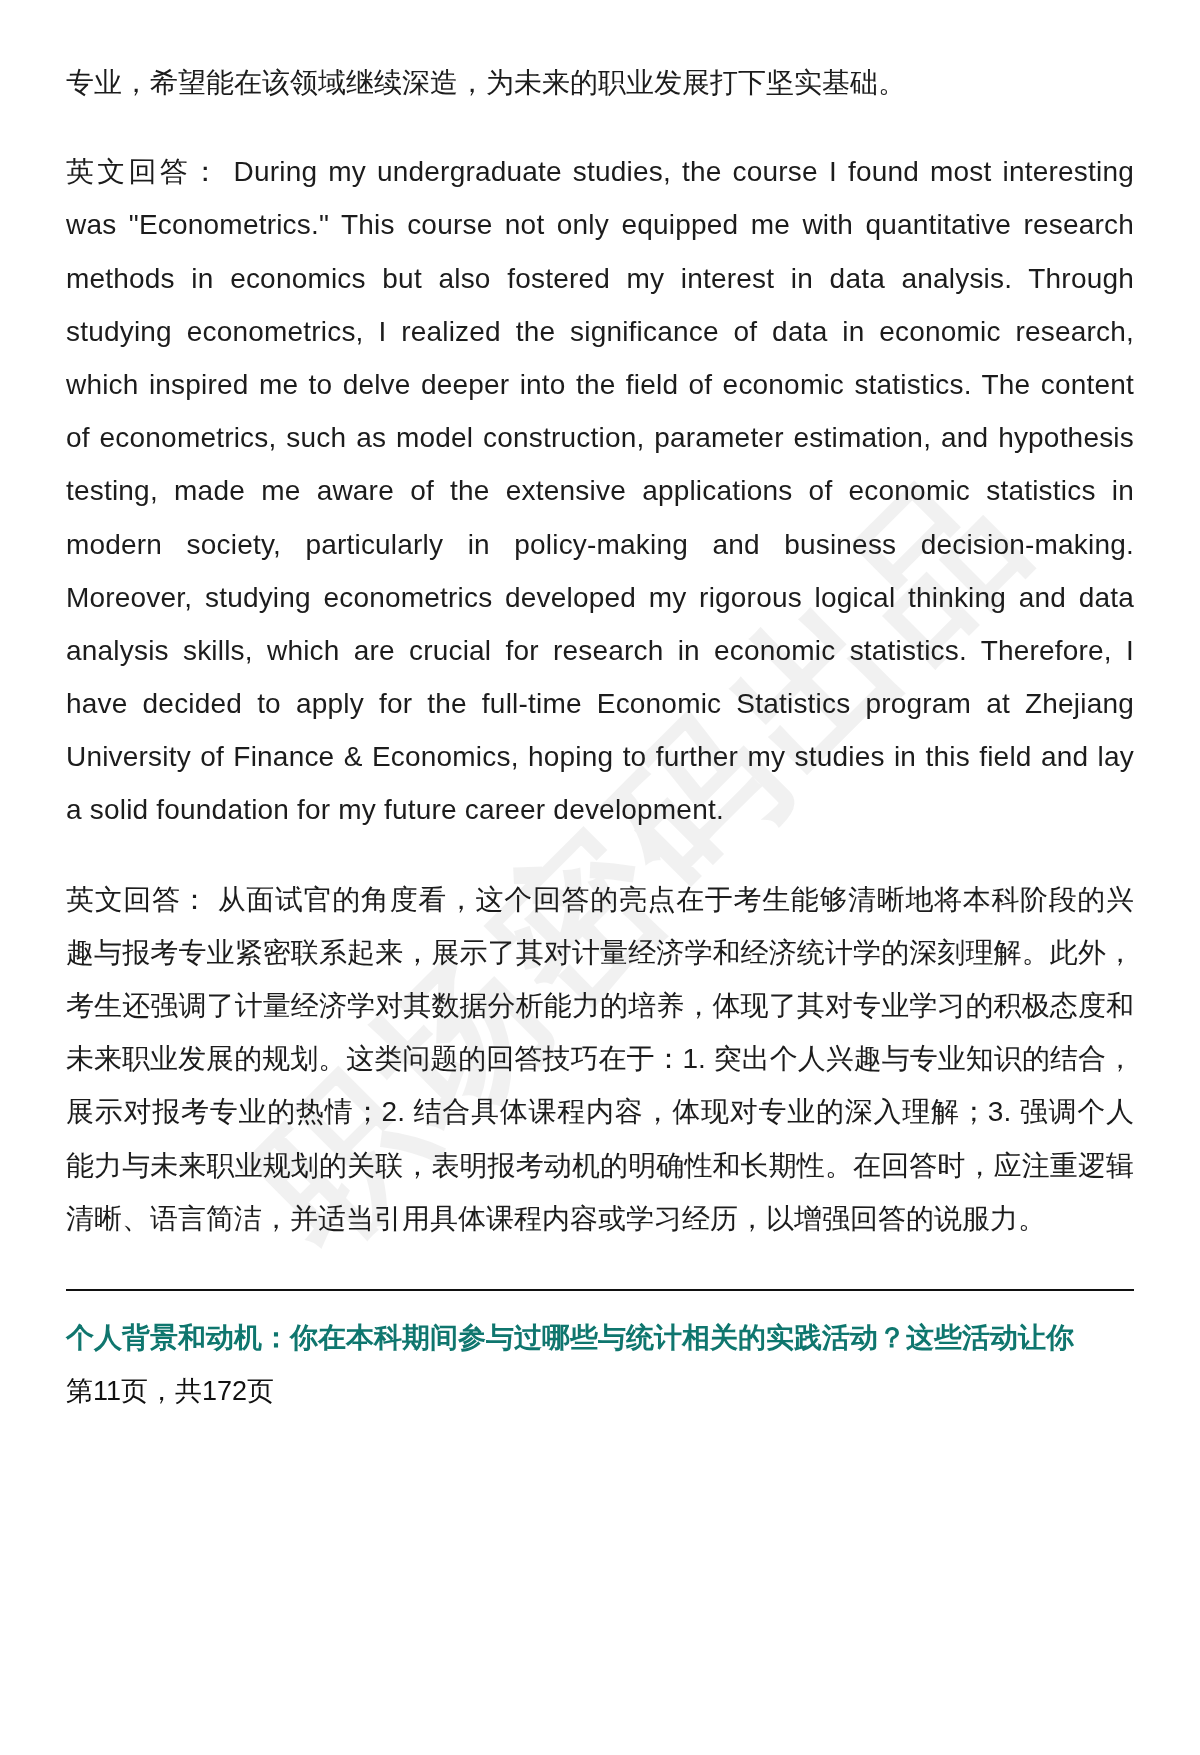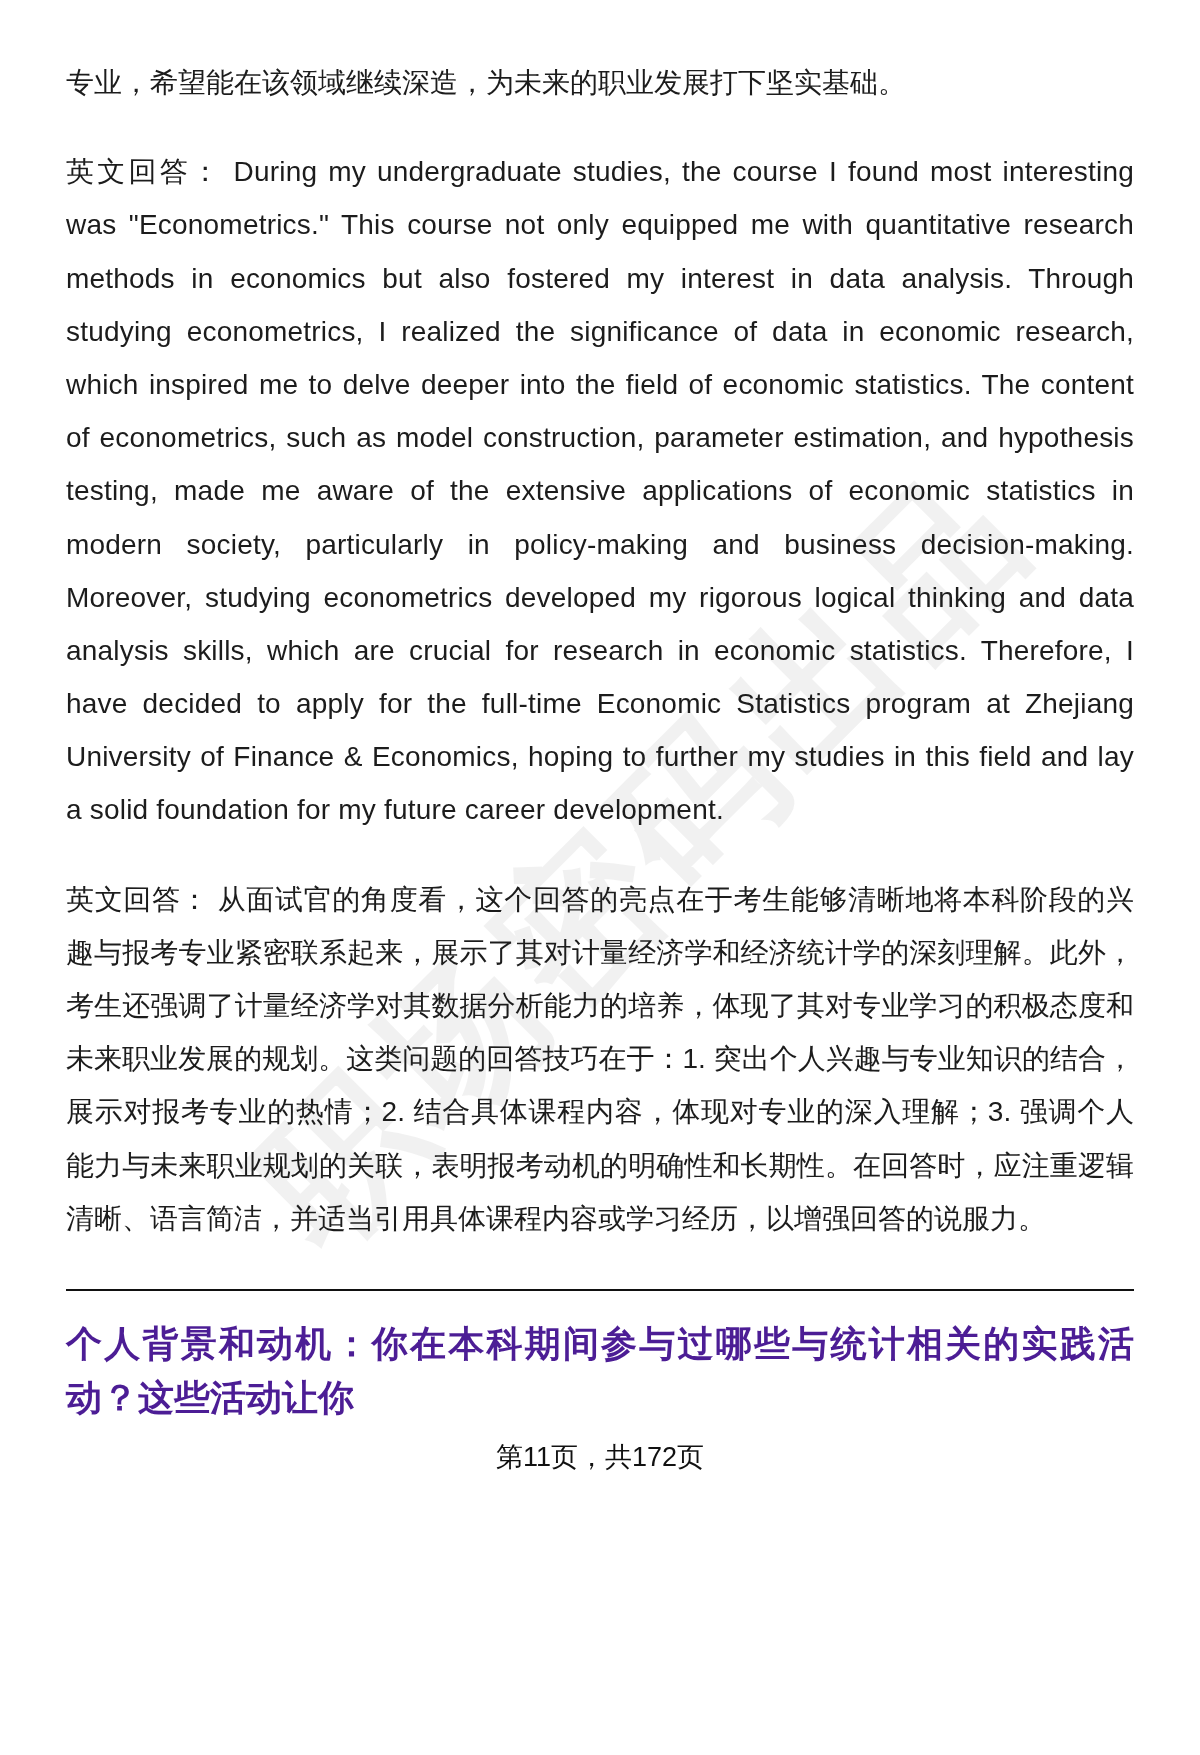--- a/index.html
+++ b/index.html
@@ -41,31 +41,30 @@
   }
   .para.en { letter-spacing: 0.2px; }
   .label { color: #1c1c1c; }
   .divider {
     border: none;
     border-top: 2px solid #111;
     margin: 44px 0 0 0;
   }
   .question-red {
     margin: 26px 0 0 0;
-    font-size: 36px;
+    font-size: 28px;
     font-weight: bold;
-    color: #4c1d95;
+    color: #0f766e;
     line-height: 1.5;
     text-align: justify;
   }
   .footer {
     margin: 14px 0 0 0;
     font-size: 27px;
     color: #111;
-    text-align: center;
     line-height: 1.4;
   }
 </style>
 </head>
 <body>
 
 <div class="watermark">职场密码出品</div>
 
 <div class="content">
 

